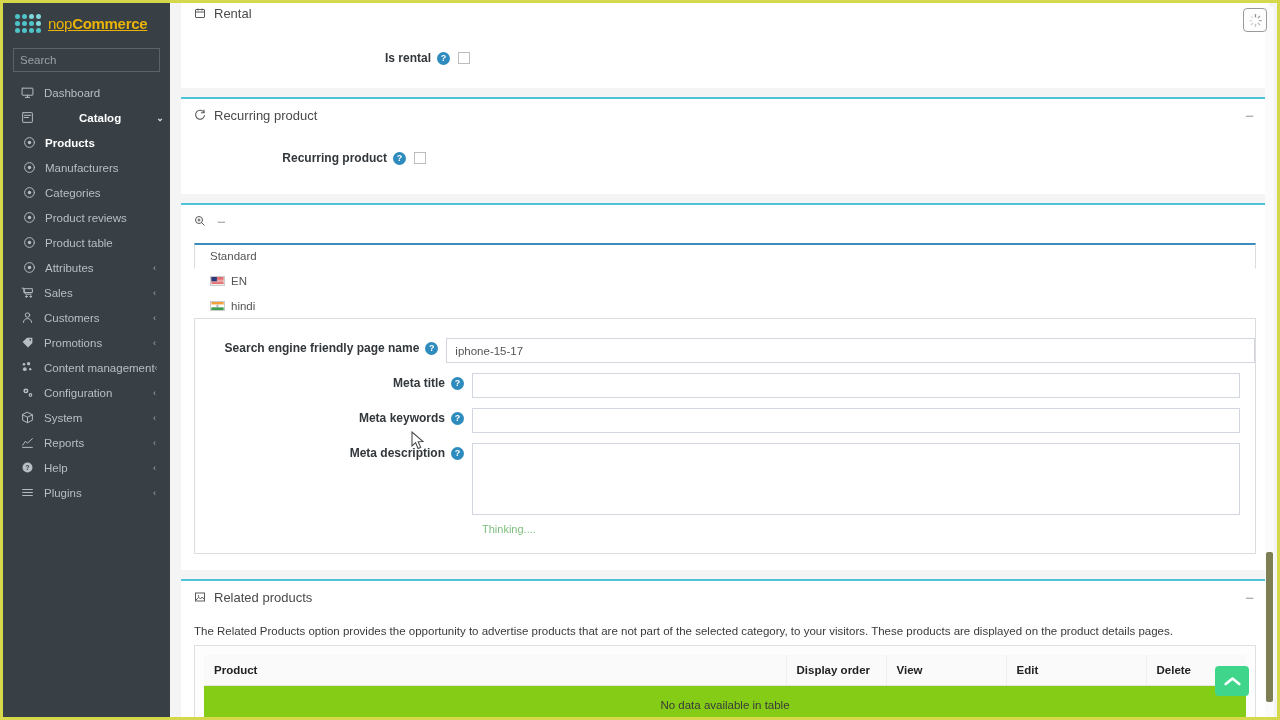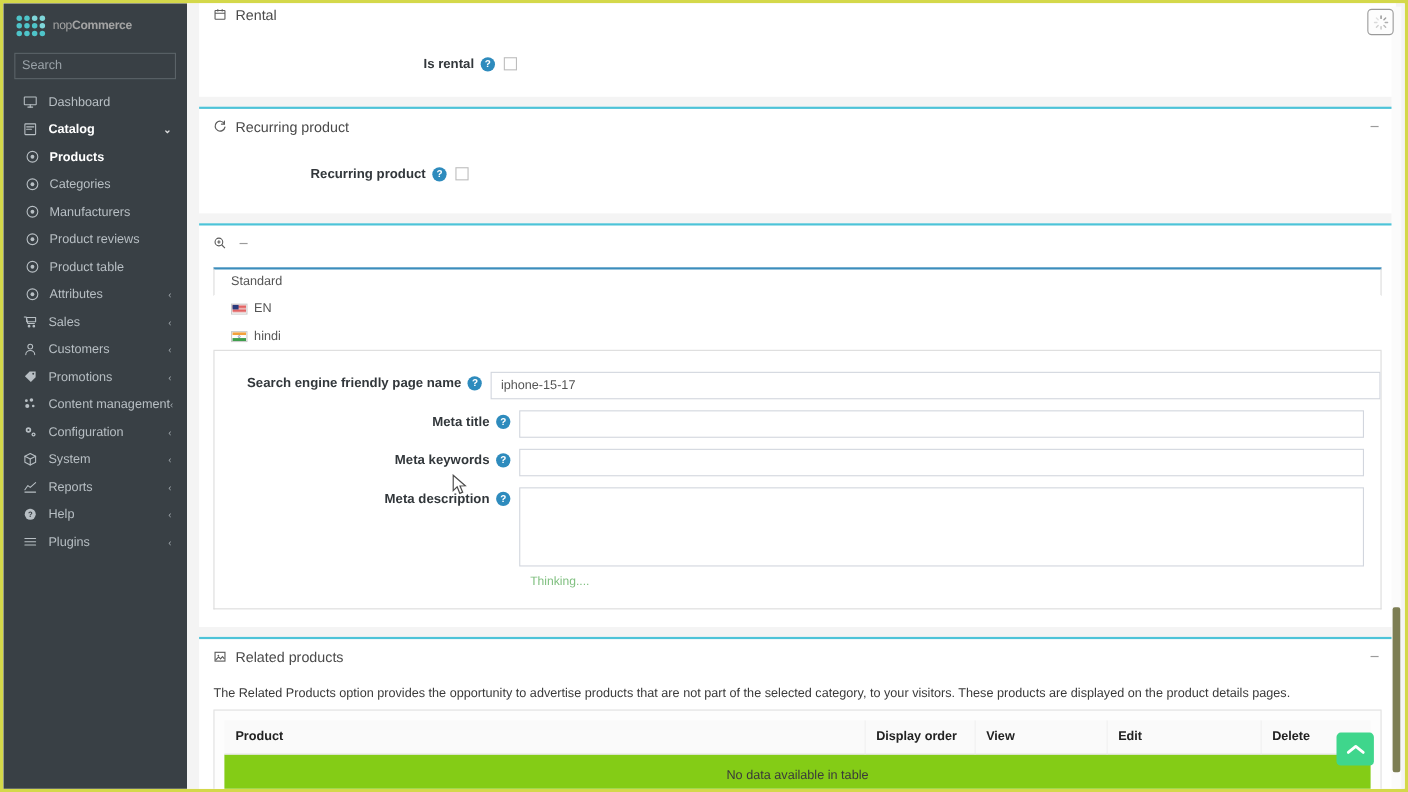--- a/index.html
+++ b/index.html
@@ -31,21 +31,21 @@
   }
   .brand-dots {
     display: grid;
     grid-template-columns: repeat(4, 5px);
     grid-template-rows: repeat(3, 5px);
     gap: 2px;
     margin-right: 7px;
   }
   .brand-dots i { display:block; width:5px; height:5px; border-radius:50%; background:#4ec4c9; }
   .brand-dots i.pale { background:#7fd7db; }
-  .brand-text { color:#a3a3a3; font-size:11px; letter-spacing:-.3px; }
+  .brand-text { color:#eab308; font-size:15px; letter-spacing:-.3px;text-decoration:underline; }
   .brand-text b { font-weight:700; }
 
   #search-wrap {
     margin: 5px 10px 8px 10px;
     height: 24px;
     border: 1px solid #5b6368;
     display: flex; align-items: center;
     padding: 0 6px;
     background: #394045;
   }
@@ -59,21 +59,21 @@
 
   .nav-item {
     display: flex; align-items: center;
     height: 25px;
     padding-left: 16px;
     color: #b8bfc4;
     font-size: 11.5px;
     cursor: pointer;
     position: relative;
   }
-  .nav-item.active-parent { color: #ffffff; font-weight: 700; }
+  .nav-item.active-parent { color: #ffffff; font-weight: 700; gap: 35px; }
   .nav-item.active-child { color: #ffffff; font-weight: 700; }
   .nav-item .ico {
     width: 16px; margin-right: 9px;
     display: flex; align-items: center; justify-content: center;
     flex: 0 0 16px;
   }
   .nav-item .lbl { flex: 1; white-space: nowrap; }
   .nav-item .caret { font-size: 9px; margin-right: 14px; opacity: .85; }
   .nav-item.sub { padding-left: 18px; }
   .nav-item.sub .ico { margin-right: 8px; }
@@ -349,30 +349,30 @@
           </span>
           <span class="lbl">Products</span>
         </div>
         <div class="nav-item sub">
           <span class="ico">
             <svg width="13" height="13" viewBox="0 0 24 24" fill="none" stroke="#b8bfc4" stroke-width="1.8" stroke-linecap="round" stroke-linejoin="round">
               <circle cx="12" cy="12" r="9"></circle>
               <circle cx="12" cy="12" r="3.2" fill="#b8bfc4" stroke="none"></circle>
             </svg>
           </span>
-          <span class="lbl">Categories</span>
+          <span class="lbl">Manufacturers</span>
         </div>
         <div class="nav-item sub">
           <span class="ico">
             <svg width="13" height="13" viewBox="0 0 24 24" fill="none" stroke="#b8bfc4" stroke-width="1.8" stroke-linecap="round" stroke-linejoin="round">
               <circle cx="12" cy="12" r="9"></circle>
               <circle cx="12" cy="12" r="3.2" fill="#b8bfc4" stroke="none"></circle>
             </svg>
           </span>
-          <span class="lbl">Manufacturers</span>
+          <span class="lbl">Categories</span>
         </div>
         <div class="nav-item sub">
           <span class="ico">
             <svg width="13" height="13" viewBox="0 0 24 24" fill="none" stroke="#b8bfc4" stroke-width="1.8" stroke-linecap="round" stroke-linejoin="round">
               <circle cx="12" cy="12" r="9"></circle>
               <circle cx="12" cy="12" r="3.2" fill="#b8bfc4" stroke="none"></circle>
             </svg>
           </span>
           <span class="lbl">Product reviews</span>
         </div>

